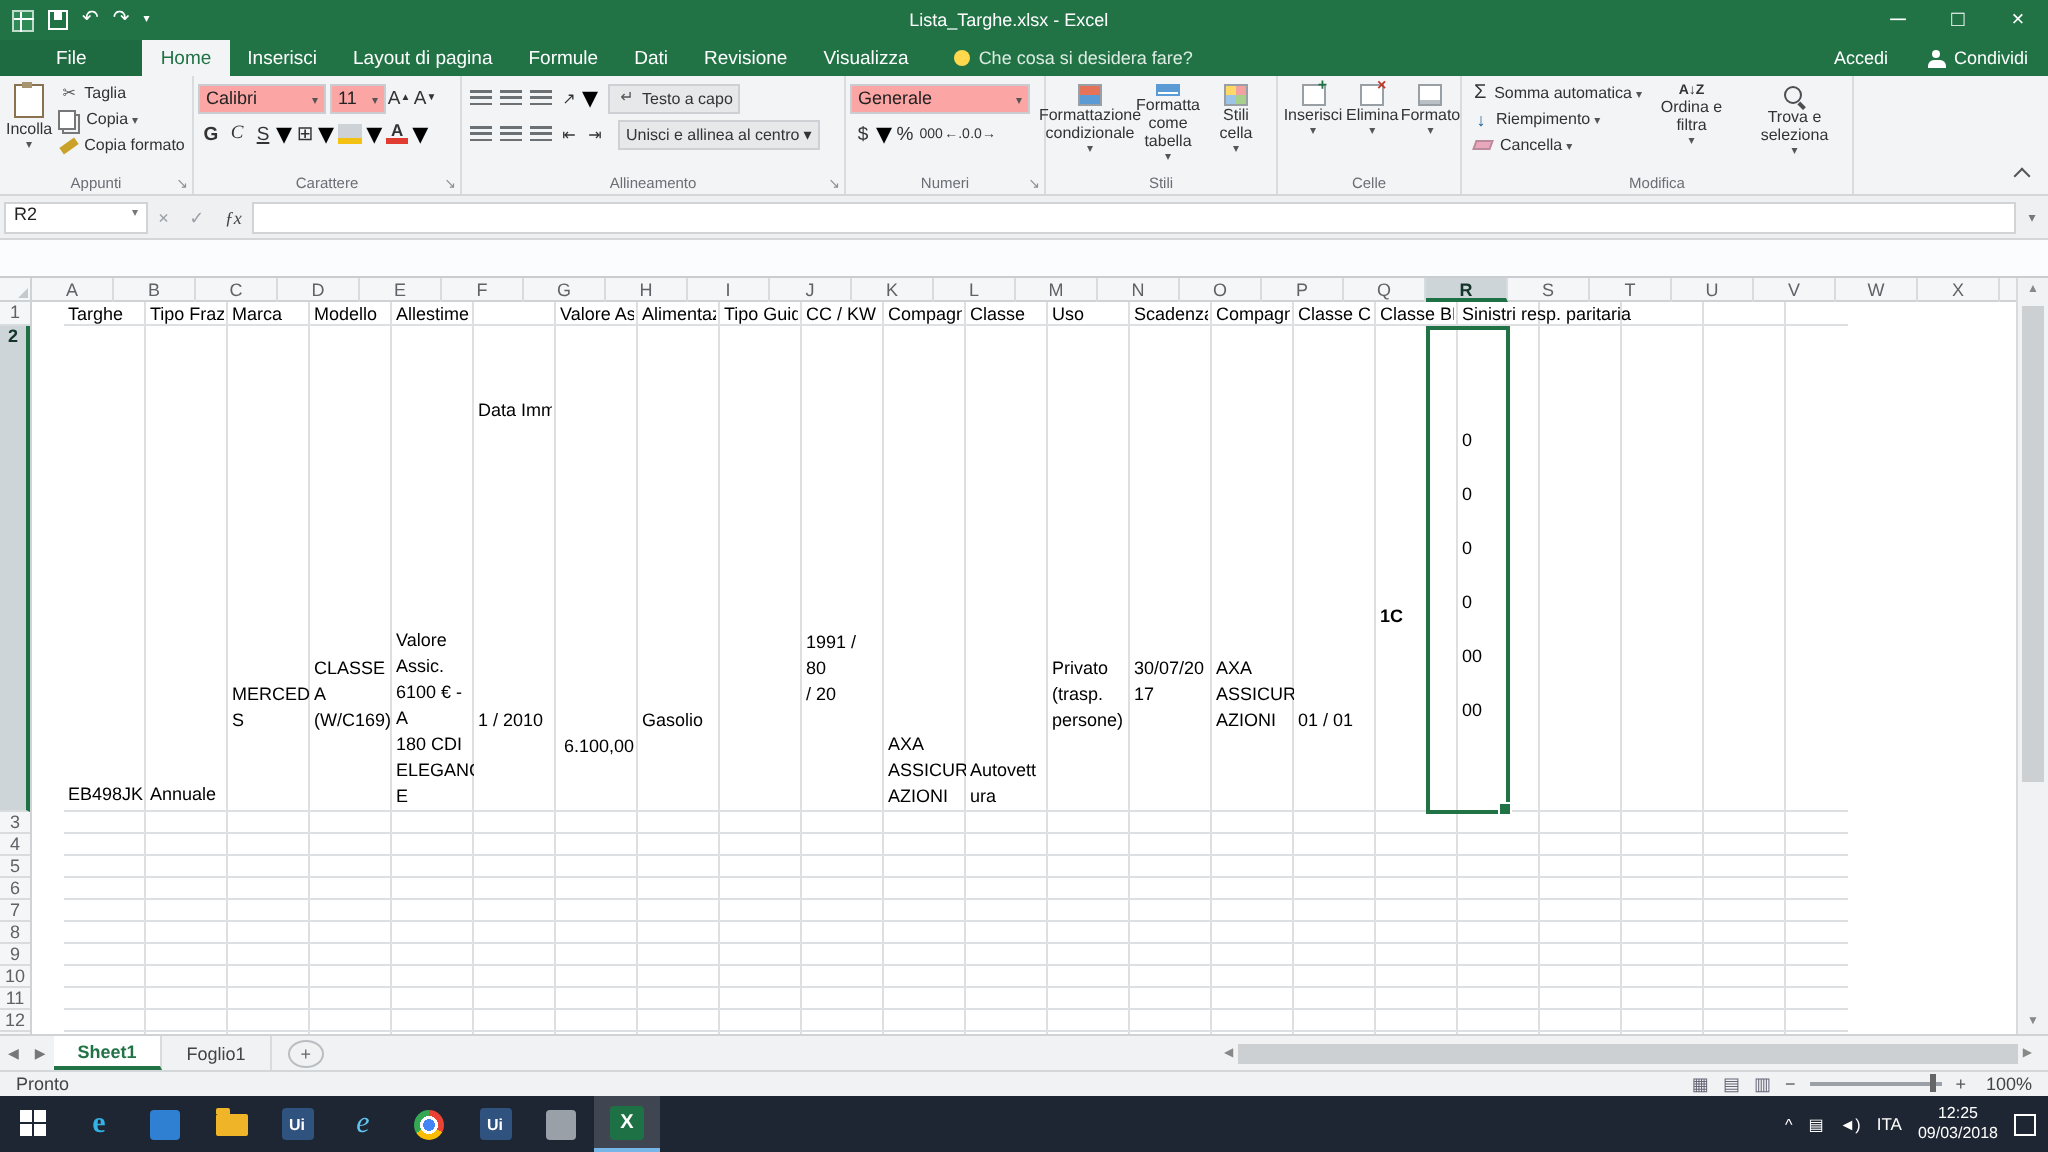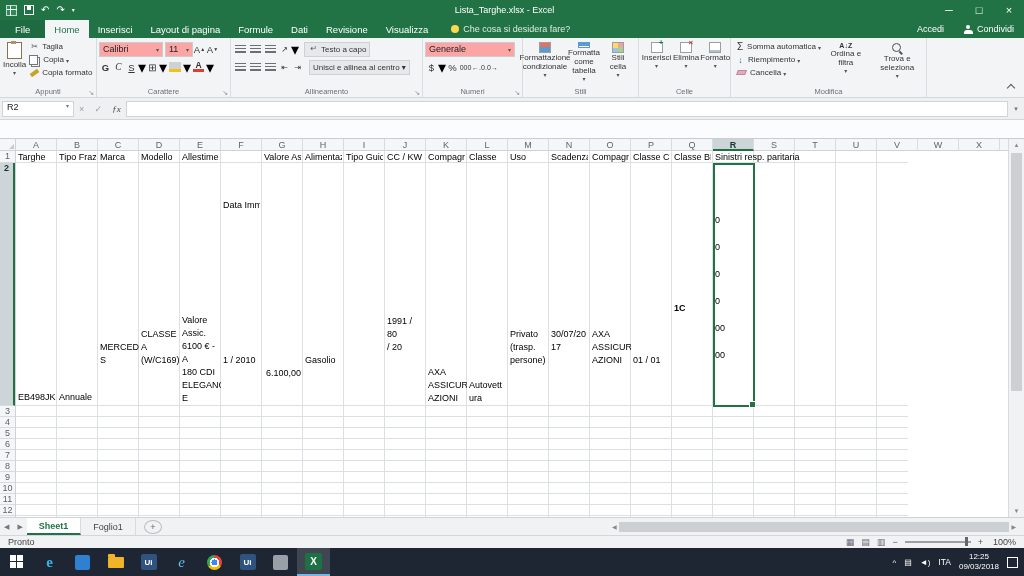--- a/index.html
+++ b/index.html
@@ -13,21 +13,21 @@
   .i-floppy{width:10px;height:10px;border:1px solid #fff;box-sizing:border-box;position:relative;}
   .i-floppy::after{content:"";position:absolute;left:2px;top:0;width:4px;height:4px;background:#fff;}
   .tb-glyph{font-size:10px;line-height:10px;color:#fff;}
   .tb-glyph.small{font-size:6px;}
   #tb-title{flex:1;text-align:center;color:#fff;}
   .wc{width:30px;height:20px;display:flex;align-items:center;justify-content:center;font-size:11px;color:#fff;}
 
   
   #tabrow{position:absolute;left:0;top:20px;width:1024px;height:18px;background:#217346;display:flex;align-items:stretch;color:#fff;font-size:9.5px;}
   .rtab{display:flex;align-items:center;padding:0 9px;white-space:nowrap;}
-  .rtab.file{background:#1e6b41;padding:0 15px;}
+  .rtab.file{background:#1e6b41;padding:0 28px;}
   .rtab.active{background:#f3f4f6;color:#217346;}
   #tellme{display:flex;align-items:center;margin-left:14px;gap:4px;color:#dcece2;font-size:9px;}
   .i-bulb{width:8px;height:8px;border-radius:50%;background:#ffd84d;}
   #accedi{margin-left:auto;display:flex;align-items:center;padding:0 10px;font-size:9px;}
   #condividi{display:flex;align-items:center;gap:4px;padding:0 10px;font-size:9px;}
   .i-person{width:9px;height:9px;position:relative;}
   .i-person::before{content:"";position:absolute;left:2.5px;top:0;width:4px;height:4px;border-radius:50%;background:#fff;}
   .i-person::after{content:"";position:absolute;left:0;bottom:0;width:9px;height:3.5px;border-radius:3px 3px 0 0;background:#fff;}
 
   
@@ -85,21 +85,21 @@
   
   #gridarea{position:absolute;left:0;top:139px;width:1024px;height:378px;background:#fff;overflow:hidden;}
   #selectall{position:absolute;left:0;top:0;width:16px;height:12px;background:#f5f6f7;border-right:1px solid #cfd3d6;border-bottom:1px solid #cfd3d6;box-sizing:border-box;}
   #selectall::after{content:"";position:absolute;right:1px;bottom:1px;border-left:5px solid transparent;border-bottom:5px solid #c3c9cd;}
   #col-headers{position:absolute;left:16px;top:0;width:992px;height:12px;background:#f5f6f7;border-bottom:1px solid #cfd3d6;box-sizing:border-box;}
   .colhdr{position:absolute;top:0;height:12px;line-height:12px;text-align:center;font-size:9px;color:#5f6368;border-right:1px solid #d8dcdf;box-sizing:border-box;}
   .colhdr.sel{background:#cdd5d9;color:#14352a;border-bottom:2px solid #1e7145;font-weight:bold;}
   #row-headers{position:absolute;left:0;top:12px;width:16px;height:366px;background:#f5f6f7;border-right:1px solid #cfd3d6;box-sizing:border-box;}
   .rowhdr{text-align:center;font-size:9px;line-height:11px;color:#5f6368;border-bottom:1px solid #d8dcdf;box-sizing:border-box;}
   .rowhdr.sel{background:#cdd5d9;color:#14352a;border-right:2px solid #1e7145;font-weight:bold;}
-  #grid-body{position:absolute;left:16px;top:12px;width:892px;height:366px;background-image:repeating-linear-gradient(90deg,transparent 0px,transparent 40px,#dde0e3 40px,#dde0e3 41px);}
+  #grid-body{position:absolute;left:32px;top:12px;width:892px;height:366px;background-image:repeating-linear-gradient(90deg,transparent 0px,transparent 40px,#dde0e3 40px,#dde0e3 41px);}
   .grow{position:relative;border-bottom:1px solid #dde0e3;box-sizing:border-box;}
   .h1cell{position:absolute;top:0;height:12px;line-height:12px;padding-left:2px;width:37px;overflow:hidden;white-space:nowrap;font-size:9px;color:#000;}
   .h1cell.spill{width:auto;overflow:visible;z-index:3;}
   .r2cell{position:absolute;top:0;height:243px;overflow:hidden;box-sizing:border-box;}
   .r2text{position:absolute;left:2px;right:2px;font-size:9px;line-height:13px;color:#000;}
   .r2text.spaced{line-height:27px;}
   .r2cell.num .r2text{text-align:right;padding-right:0;}
   #selbox{position:absolute;border:2px solid #217346;box-sizing:border-box;z-index:4;}
   #fillhandle{position:absolute;right:-3px;bottom:-3px;width:5px;height:5px;background:#217346;border:1px solid #fff;box-sizing:content-box;}
   #vscroll{position:absolute;left:1008px;top:0;width:16px;height:378px;background:#f1f2f4;border-left:1px solid #d8dadc;box-sizing:border-box;}

